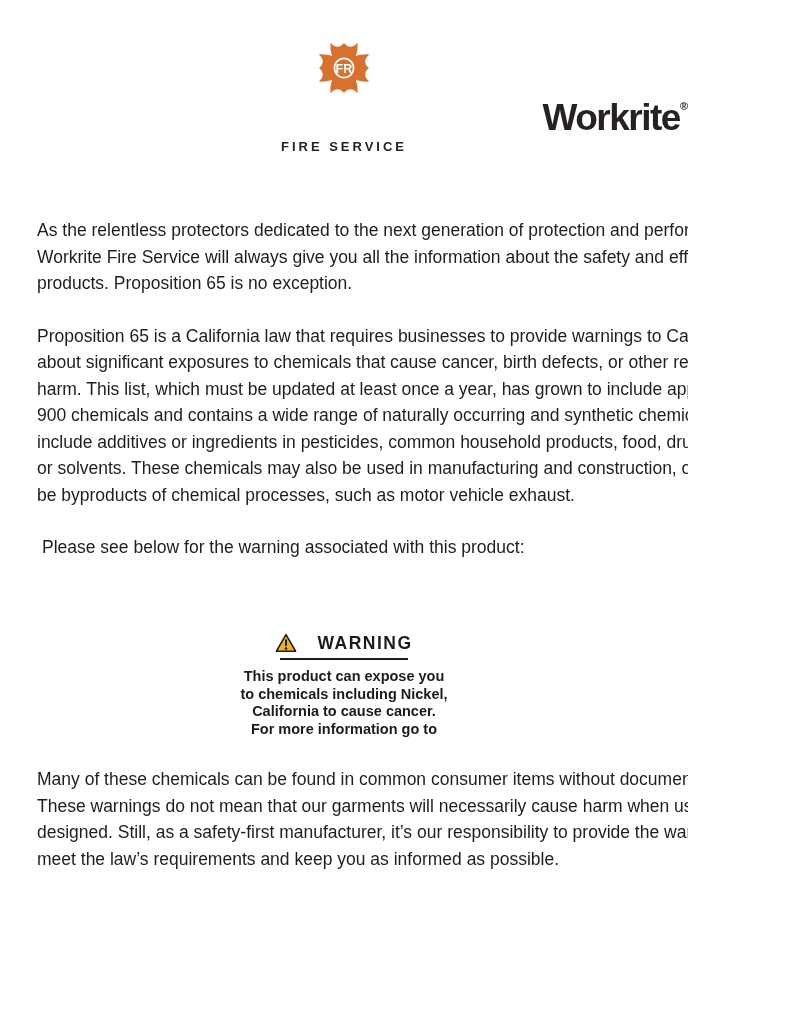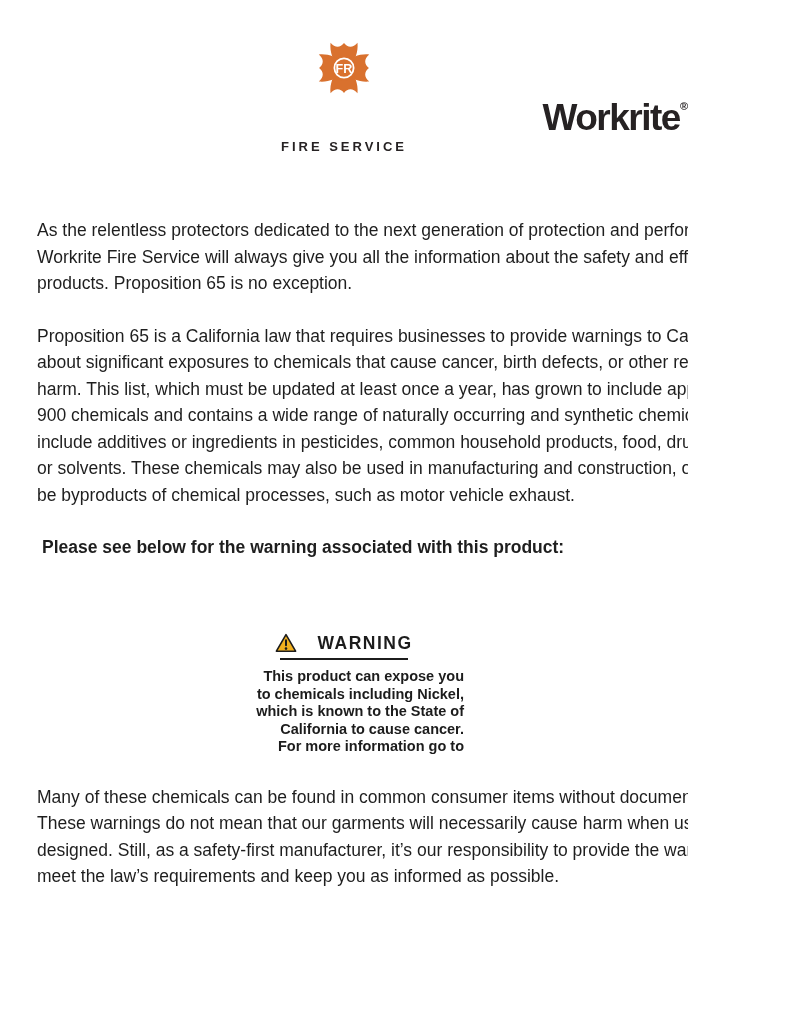--- a/index.html
+++ b/index.html
@@ -56,21 +56,20 @@
     font-size: 17.5px;
     line-height: 26.5px;
     color: #1e1e1e;
   }
   .content p {
     margin: 0 0 26px 0;
   }
   .content p.see-below {
     padding-left: 5px;
     margin-bottom: 16px;
-    font-weight: bold;
   }
   
   .warning-box {
     margin: 72px auto 0 auto;
     width: 240px;
     text-align: center;
   }
   .warning-header {
     display: flex;
     align-items: center;
@@ -88,21 +87,21 @@
     height: 2.5px;
     background: #1c1c1c;
     margin: 4px auto 8px auto;
   }
   .warning-body {
     font-size: 14.5px;
     line-height: 17.5px;
     font-weight: 700;
     color: #1c1c1c;
   }
-  .warning-body span { display: block; text-align: right; }
+  .warning-body span { display: block; }
   
   .closing-wrap {
     width: 742px;
     margin: 28px 0 0 37px;
     font-size: 17.5px;
     line-height: 26.5px;
     color: #1e1e1e;
   }
   .closing-wrap p { margin: 0; }
 </style>
@@ -145,21 +144,20 @@
         <path d="M11 1.6 L20.6 18.2 L1.4 18.2 Z" fill="#f2b01e" stroke="#1c1c1c" stroke-width="1.6" stroke-linejoin="round"></path>
         <rect x="10" y="6.2" width="2" height="7" rx="1" fill="#1c1c1c"></rect>
         <circle cx="11" cy="15.6" r="1.3" fill="#1c1c1c"></circle>
       </svg>
       <span class="warning-title">WARNING</span>
     </div>
     <div class="warning-rule"></div>
     <div class="warning-body">
       <span>This product can expose you</span>
       <span>to chemicals including Nickel,</span>
-      <span>which is known to the State of</span>
       <span>California to cause cancer.</span>
       <span>For more information go to</span>
     </div>
   </div>
 
   <div class="closing-wrap">
     <p>Many of these chemicals can be found in common consumer items without documented harm. These warnings do not mean that our garments will necessarily cause harm when used as designed. Still, as a safety-first manufacturer, it’s our responsibility to provide the warning to meet the law’s requirements and keep you as informed as possible.</p>
   </div>
 
 </div>

